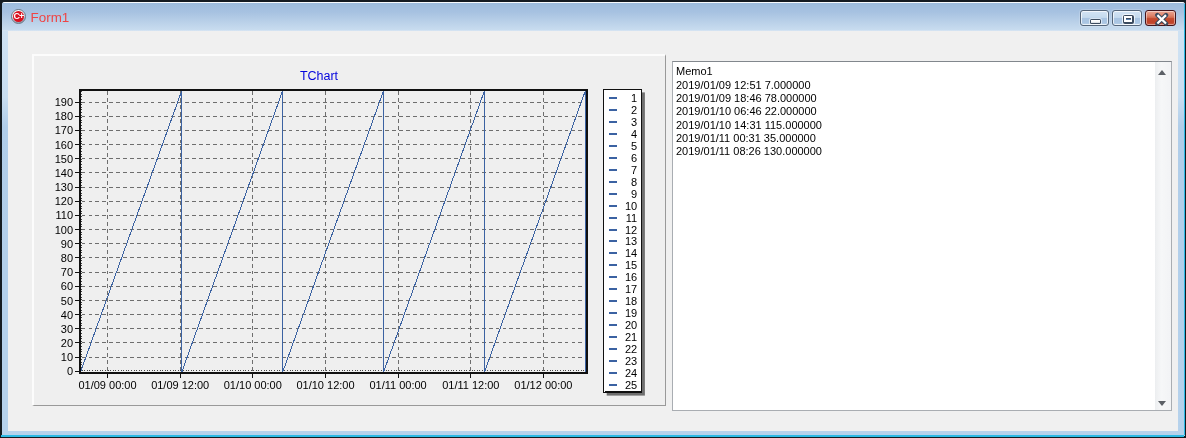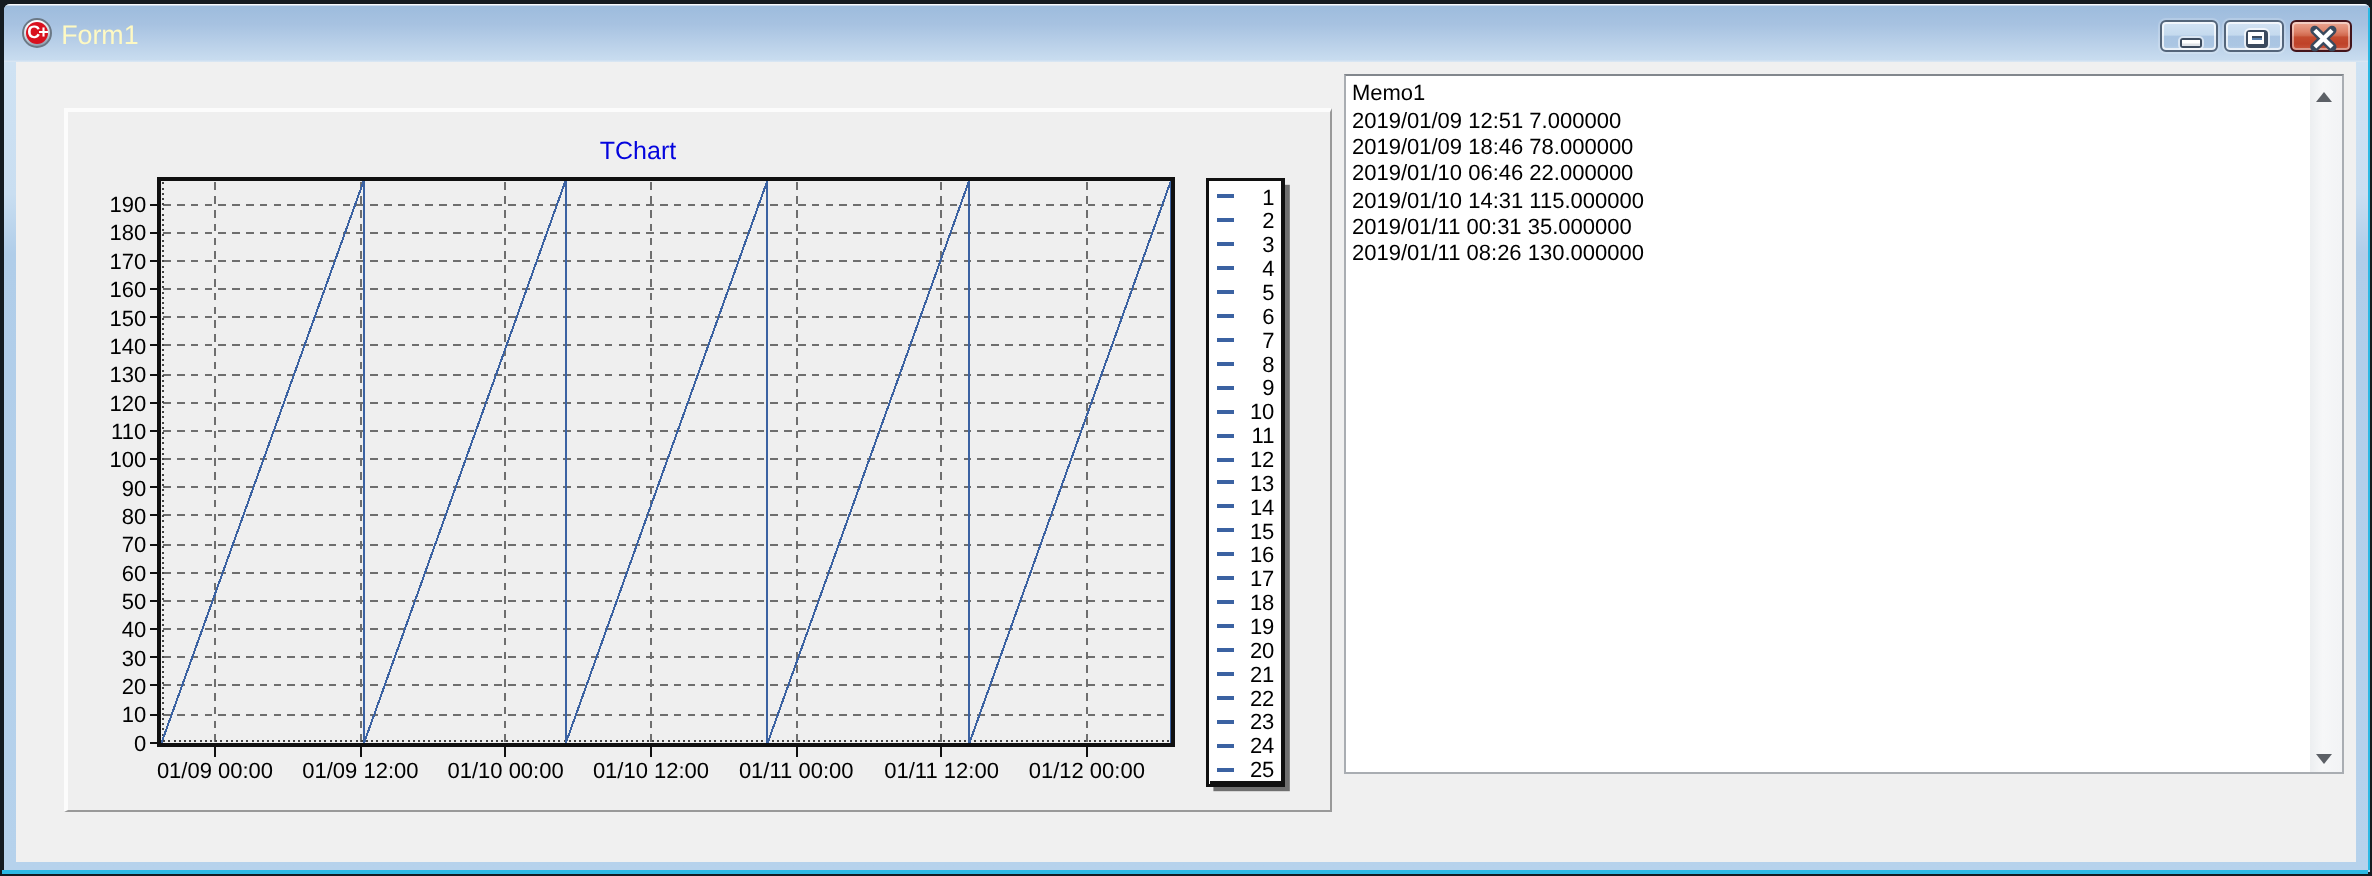--- a/index.html
+++ b/index.html
@@ -5,31 +5,31 @@
 *{box-sizing:border-box}
 .frame{position:absolute;left:1.5px;top:1.5px;width:1183px;height:434.5px;border-radius:3px 3px 0 0;
 background:linear-gradient(180deg,#cfe2f3 31px,#c9def1 95px,#b0cde9 125px,#b6d2ec 100%)}
 .cyanR{position:absolute;right:0.8px;top:4px;width:1.7px;height:431px;background:#2cb9e4}
 .cyanB{position:absolute;left:1px;bottom:1px;width:1183px;height:1.7px;background:#2cb9e4}
 .tbar{position:absolute;left:1.5px;top:2px;width:1183px;height:29px;border-radius:3px 3px 0 0;
 background:linear-gradient(180deg,#f7fafd 0,#f7fafd 0.5px,#9dbcdd 1.0px,#a7c2e1 35%,#bdd3ea 75%,#c8dcef 96%,#dce8f4 100%)}
 .client{position:absolute;left:8px;top:31px;width:1170px;height:399.5px;background:#f0f0f0}
 .panel{position:absolute;left:32px;top:53.5px;width:633.5px;height:352.5px;background:#efefef;
 border-top:2px solid #fcfcfc;border-left:2px solid #fcfcfc;border-right:1px solid #999;border-bottom:1px solid #999}
-.memo{position:absolute;left:672.4px;top:37px;width:500px;height:350.3px;background:#fff;
+.memo{position:absolute;left:672.4px;top:61px;width:500px;height:350.3px;background:#fff;
 border:1px solid #a9adb2;border-top-color:#82878d}
 .mtext{position:absolute;left:2.6px;top:3.2px;font-size:11px;line-height:13.35px;color:#000;white-space:pre}
 .sbar{position:absolute;right:0;top:0;width:16.8px;height:348.3px;background:linear-gradient(90deg,#eceef0,#f6f7f8 40%,#f2f3f5)}
 .sup{position:absolute;left:3.8px;top:8.3px;width:0;height:0;border-left:4.6px solid transparent;border-right:4.6px solid transparent;border-bottom:5.2px solid #5c6066}
 .sdn{position:absolute;left:3.8px;bottom:4.6px;width:0;height:0;border-left:4.6px solid transparent;border-right:4.6px solid transparent;border-top:5.2px solid #5c6066}
 .icon{position:absolute;left:10.8px;top:9px;width:15.4px;height:15.4px;border-radius:50%;
 background:linear-gradient(165deg,#fafcfe 15%,#c3cfda 60%,#7e8da0);border:1px solid #6b7885}
 .icon i{position:absolute;left:1px;top:1px;width:11.4px;height:11.4px;border-radius:50%;background:#d9101e;
 color:#fff;font-style:normal;font-weight:bold;font-size:9px;line-height:11.6px;text-align:center;letter-spacing:-1px}
-.title{position:absolute;left:30.6px;top:10.4px;font-size:13.4px;color:#fef9c3}
+.title{position:absolute;left:30.6px;top:10.4px;font-size:13.4px;color:#ef4444}
 .btn{position:absolute;top:9.9px;height:15.7px;border-radius:3px;border:1px solid #54657a;
 box-shadow:inset 0 0 0 1px rgba(255,255,255,.7),0 0 0 1px rgba(255,255,255,.18);
 background:linear-gradient(180deg,#d3e3f4 0%,#c5daee 46%,#a9c4e2 52%,#abc6e3 84%,#bcd2e9 100%)}
 .bmin{left:1080.3px;width:28.8px}
 .bmax{left:1112px;width:30.3px}
 .bcls{left:1144.9px;width:31.2px;border-color:#43141b;
 background:linear-gradient(180deg,#eba794 0%,#dd8168 35%,#d16a4f 48%,#c44c30 54%,#bf4229 78%,#c65038 92%,#b03f2c 100%);
 box-shadow:inset 0 0 0 1px rgba(255,255,255,.45)}
 .gmin{position:absolute;left:8.6px;top:7.9px;width:11.2px;height:5.3px;background:#3d4c5f;border-radius:1.5px;box-shadow:0 0 0 1px rgba(255,255,255,.55)}
 .gmin i{position:absolute;left:1.2px;top:1.2px;width:8.8px;height:2.9px;background:#fff;display:block;box-shadow:inset 0 -1.2px 0 #dfe3e8}

